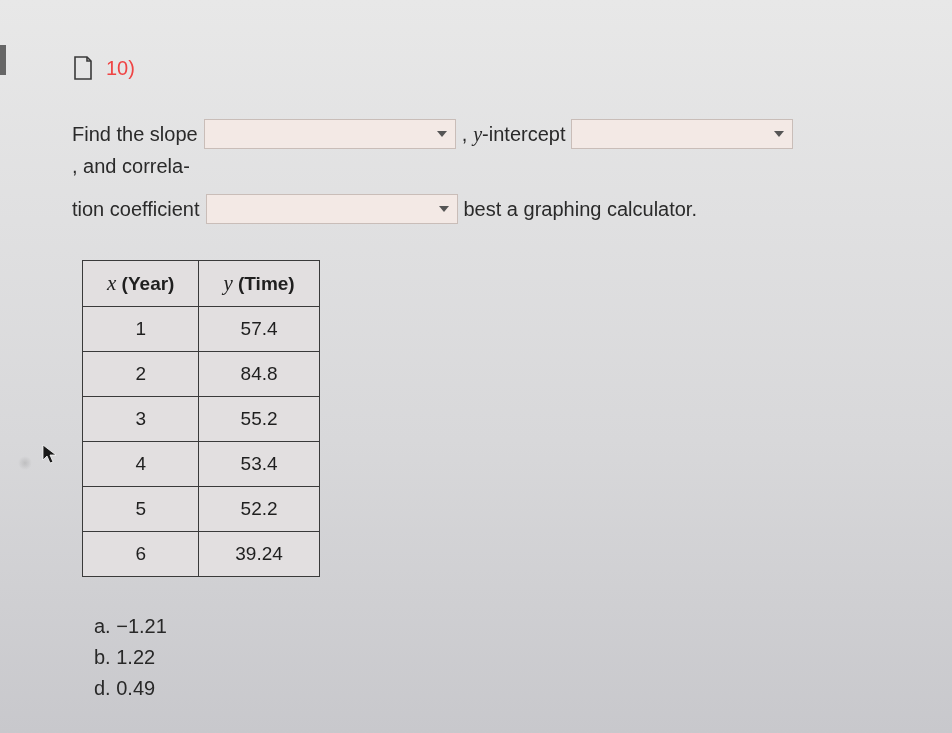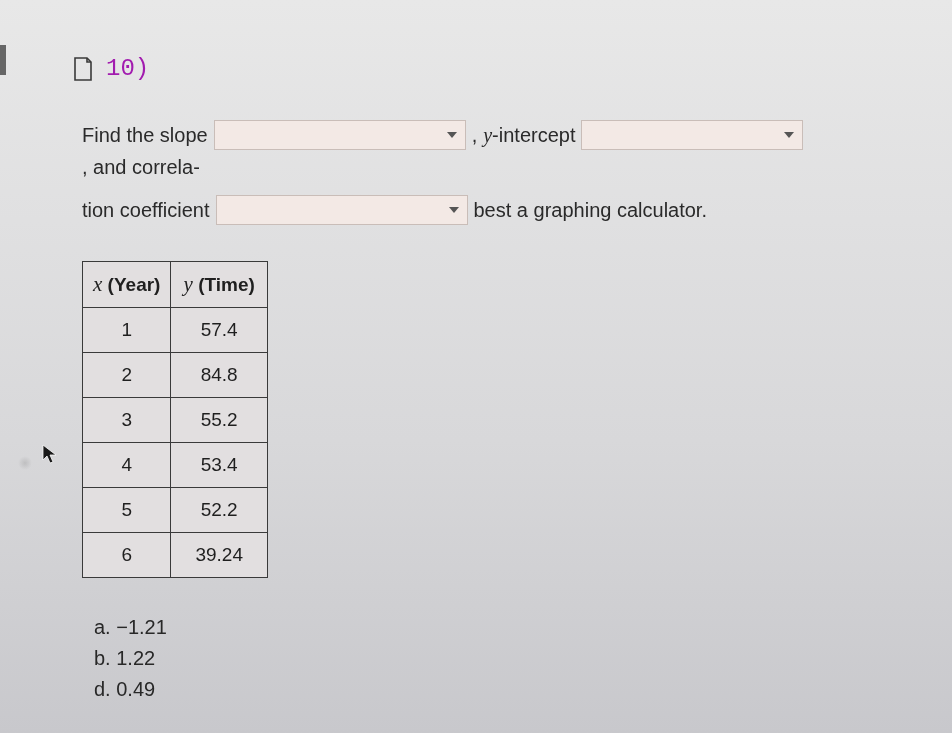--- a/index.html
+++ b/index.html
@@ -31,32 +31,30 @@
       display: flex;
       align-items: center;
       gap: 12px;
       margin-bottom: 38px;
     }
     .note-icon {
       width: 22px;
       height: 26px;
     }
     .question-number {
-      font-size: 24px;
+      font-size: 20px;
       font-weight: normal;
-      color: #a21caf;
-      font-family: Liberation Mono, monospace;
+      color: #ef4444;
     }
     .question-prompt {
       font-size: 20px;
       font-weight: bold;
       color: #1a1a1a;
     }
     .sentence-block {
-      margin-left: 10px;
       margin-bottom: 36px;
     }
     .sentence-line {
       display: flex;
       align-items: center;
       gap: 6px;
       margin-bottom: 16px;
       font-size: 20px;
       color: #2a2a2a;
       flex-wrap: wrap;
@@ -93,21 +91,21 @@
       border-collapse: collapse;
       background: #e2dfe0;
     }
     table.data th, table.data td {
       border: 1.5px solid #3a3a3a;
       text-align: center;
       font-size: 19px;
       color: #1f1f1f;
     }
     table.data th {
-      padding: 10px 10px;
+      padding: 10px 24px;
       font-weight: bold;
       font-family: Arial, sans-serif;
       margin-left: 43px;
     }
     table.data th .var {
       font-family: 'Times New Roman', serif;
       font-style: italic;
       font-weight: normal;
       font-size: 21px;
     }

